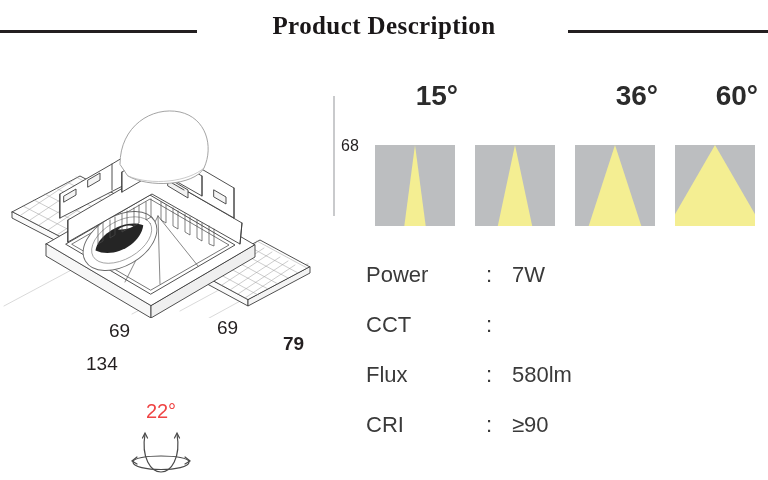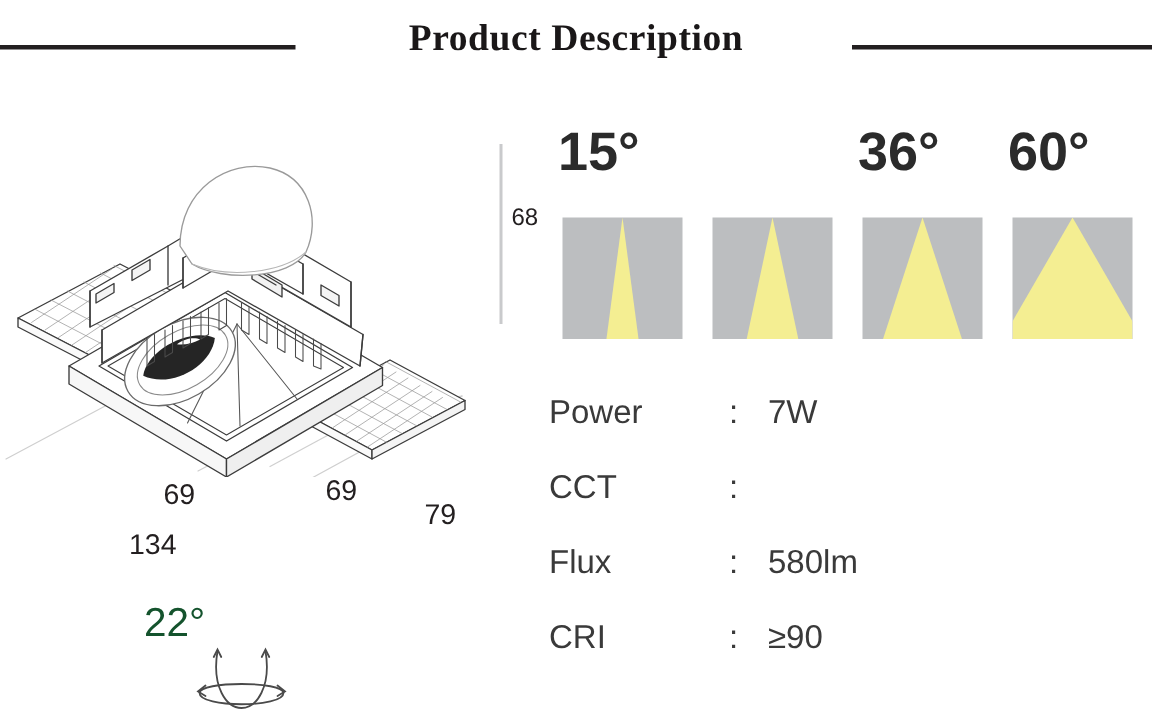--- a/index.html
+++ b/index.html
@@ -55,35 +55,35 @@
   }
   .dim-label {
     position: absolute;
     font-size: 19px;
     font-weight: 400;
     color: #231f20;
     white-space: nowrap;
   }
   #dim-69-left  { left: 109px; top: 258px; }
   #dim-69-right { left: 217px; top: 255px; }
-  #dim-79       { left: 283px; top: 271px; }
+  #dim-79       { left: 283px; top: 271px; font-weight: bold; }
   #dim-134      { left: 86px;  top: 291px; }
 
   
   #adjust-group {
     position: absolute;
     left: 96px; top: 338px;
     width: 130px; height: 118px;
   }
   .adjust-label {
     position: absolute;
     width: 130px;
-    text-align: left;
-    font-size: 27px;
-    color: #14532d;
+    text-align: center;
+    font-size: 20px;
+    color: #ef4444;
     white-space: nowrap;
   }
   #tilt-label   { top: 0px; }
   #adjust-icon {
     position: absolute;
     left: 15px; top: 28px;
   }
 
   
   #section-divider {
@@ -108,22 +108,22 @@
   .beam-item {
     position: absolute;
     top: 0;
     width: 86px;
     height: 150px;
   }
   .beam-angle-label {
     position: absolute;
     top: 0; left: 0;
     width: 86px;
-    text-align: left;
-    font-size: 36px;
+    text-align: right;
+    font-size: 28px;
     font-weight: bold;
     color: #2b2b2b;
     white-space: nowrap;
   }
   .beam-box {
     position: absolute;
     left: 3px; top: 65px;
     width: 80px; height: 81px;
     background: #bcbec0;
     overflow: hidden;

